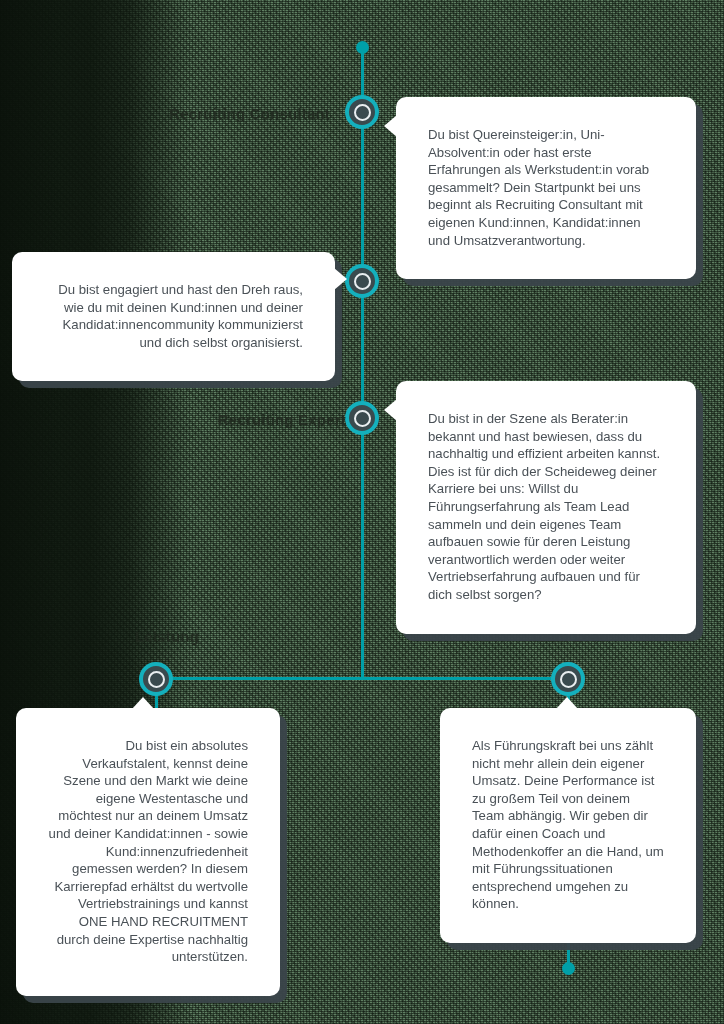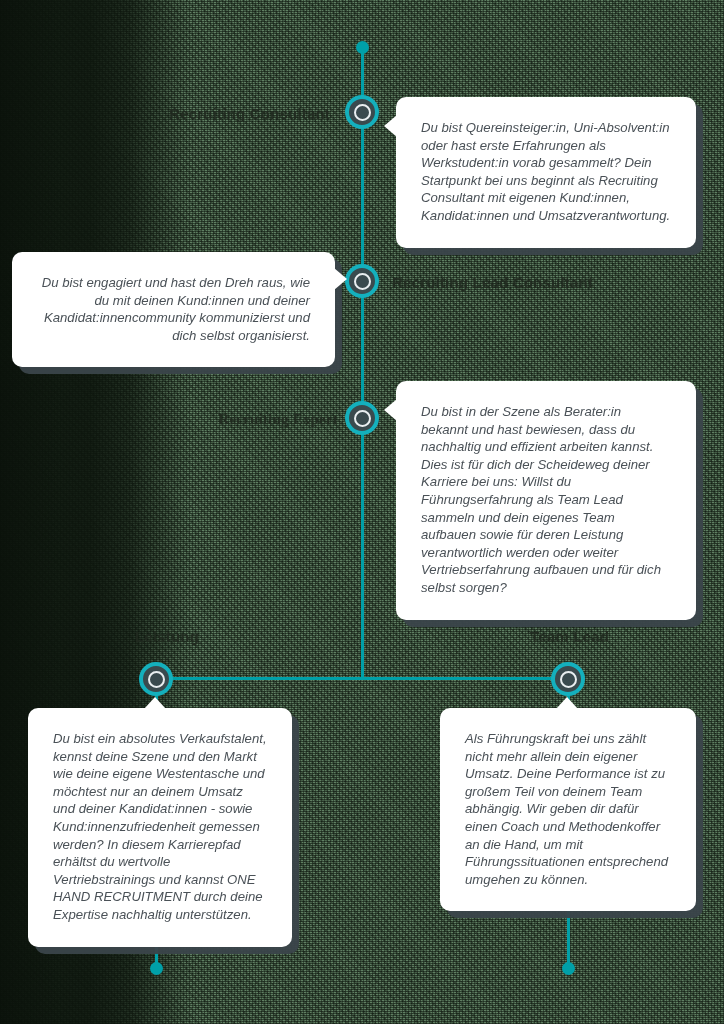--- a/index.html
+++ b/index.html
@@ -75,21 +75,21 @@
     background:#ffffff;
     border-radius:10px;
     color:#4a5157;
     font-size:13.2px;
     line-height:17.6px;
     padding:13px 16px 14px 16px;
     box-sizing:border-box;
     box-shadow:7px 7px 0 0 rgba(58,69,74,.96);
   }
   .bubble.ralign{text-align:right;}
-  .bubble p{margin:9px;font-style:italic;}
+  .bubble p{margin:16px;}
 
   
   .tail-left,.tail-right,.tail-up{
     position:absolute;width:0;height:0;
   }
   .tail-left{
     border-top:11px solid transparent;
     border-bottom:11px solid transparent;
     border-right:13px solid #ffffff;
     left:-12px;
@@ -138,44 +138,43 @@
   </div>
   <div class="node" style="left:139px;top:662px;">
     <div class="inner"></div>
   </div>
   <div class="node" style="left:551px;top:662px;">
     <div class="inner"></div>
   </div>
 
   <div class="stage-label right" style="left:0px;top:105px;width:330px;">Recruiting Consultant</div>
 
-  <div class="stage-label" style="left:392px;top:274px;">Recruiting Lead Consultant</div>
 
-  <div class="stage-label right" style="left:8px;top:411px;width:330px;font-family:Liberation Serif, serif;">Recruiting Expert</div>
+  <div class="stage-label right" style="left:16px;top:411px;width:330px;">Recruiting Expert</div>
 
   <div class="stage-label" style="left:135px;top:628px;">Leistung</div>
 
   <div class="stage-label" style="left:530px;top:628px;">Team Lead</div>
 
   <div class="bubble" style="left:396px;top:97px;width:300px;">
     <div class="tail-left" style="top:18px;"></div>
     <p>Du bist Quereinsteiger:in, Uni-Absolvent:in oder hast erste Erfahrungen als Werkstudent:in vorab gesammelt? Dein Startpunkt bei uns beginnt als Recruiting Consultant mit eigenen Kund:innen, Kandidat:innen und Umsatzverantwortung.</p>
   </div>
 
   <div class="bubble ralign" style="left:12px;top:252px;width:323px;">
     <div class="tail-right" style="top:16px;"></div>
     <p>Du bist engagiert und hast den Dreh raus, wie du mit deinen Kund:innen und deiner Kandidat:innencommunity kommunizierst und dich selbst organisierst.</p>
   </div>
 
   <div class="bubble" style="left:396px;top:381px;width:300px;">
     <div class="tail-left" style="top:18px;"></div>
     <p>Du bist in der Szene als Berater:in bekannt und hast bewiesen, dass du nachhaltig und effizient arbeiten kannst. Dies ist für dich der Scheideweg deiner Karriere bei uns: Willst du Führungserfahrung als Team Lead sammeln und dein eigenes Team aufbauen sowie für deren Leistung verantwortlich werden oder weiter Vertriebserfahrung aufbauen und für dich selbst sorgen?</p>
   </div>
 
-  <div class="bubble" style="left:28px;top:708px;width:264px;">
+  <div class="bubble" style="left:16px;top:708px;width:264px;text-align:right;">
     <div class="tail-up" style="left:116px;"></div>
     <p>Du bist ein absolutes Verkaufstalent, kennst deine Szene und den Markt wie deine eigene Westentasche und möchtest nur an deinem Umsatz und deiner Kandidat:innen - sowie Kund:innenzufriedenheit gemessen werden? In diesem Karrierepfad erhältst du wertvolle Vertriebstrainings und kannst ONE HAND RECRUITMENT durch deine Expertise nachhaltig unterstützen.</p>
   </div>
 
   <div class="bubble" style="left:440px;top:708px;width:256px;">
     <div class="tail-up" style="left:116px;"></div>
     <p>Als Führungskraft bei uns zählt nicht mehr allein dein eigener Umsatz. Deine Performance ist zu großem Teil von deinem Team abhängig. Wir geben dir dafür einen Coach und Methodenkoffer an die Hand, um mit Führungssituationen entsprechend umgehen zu können.</p>
   </div>
 
 </div>

